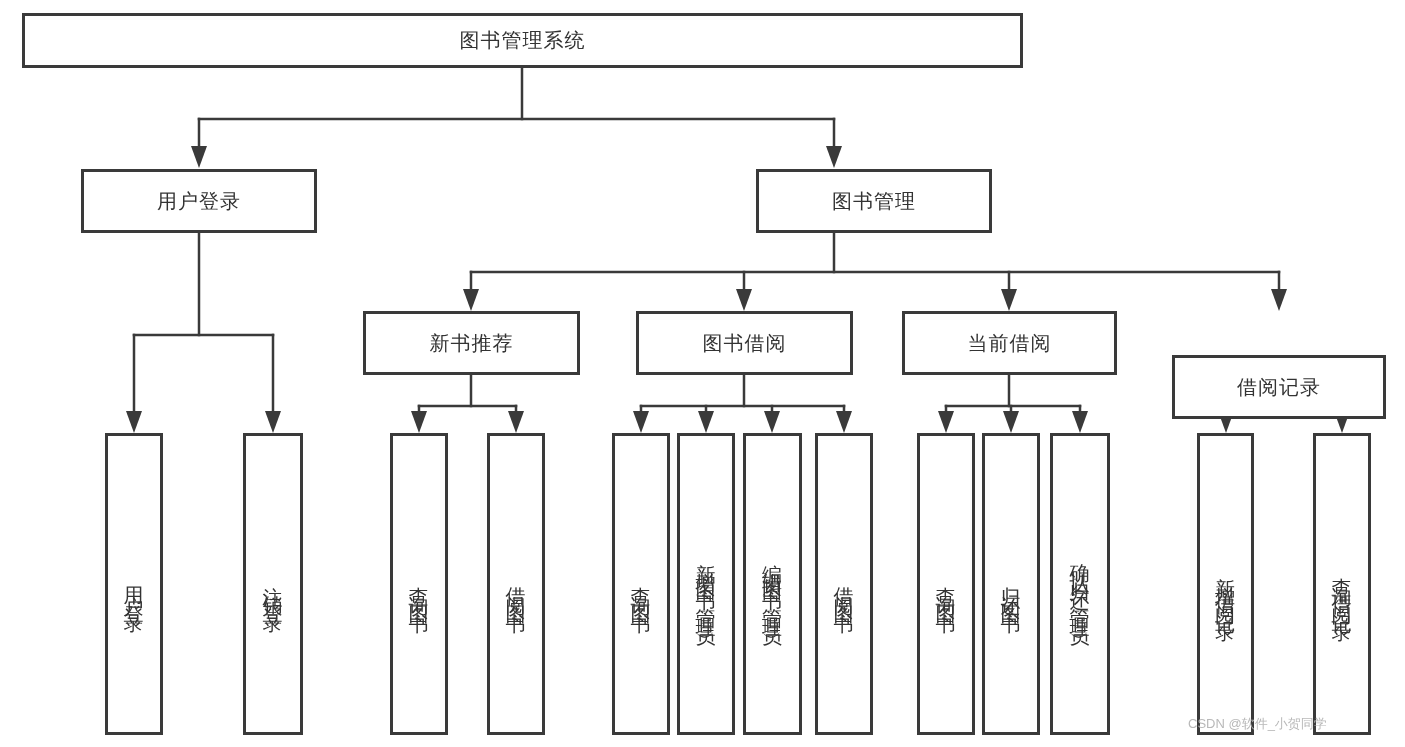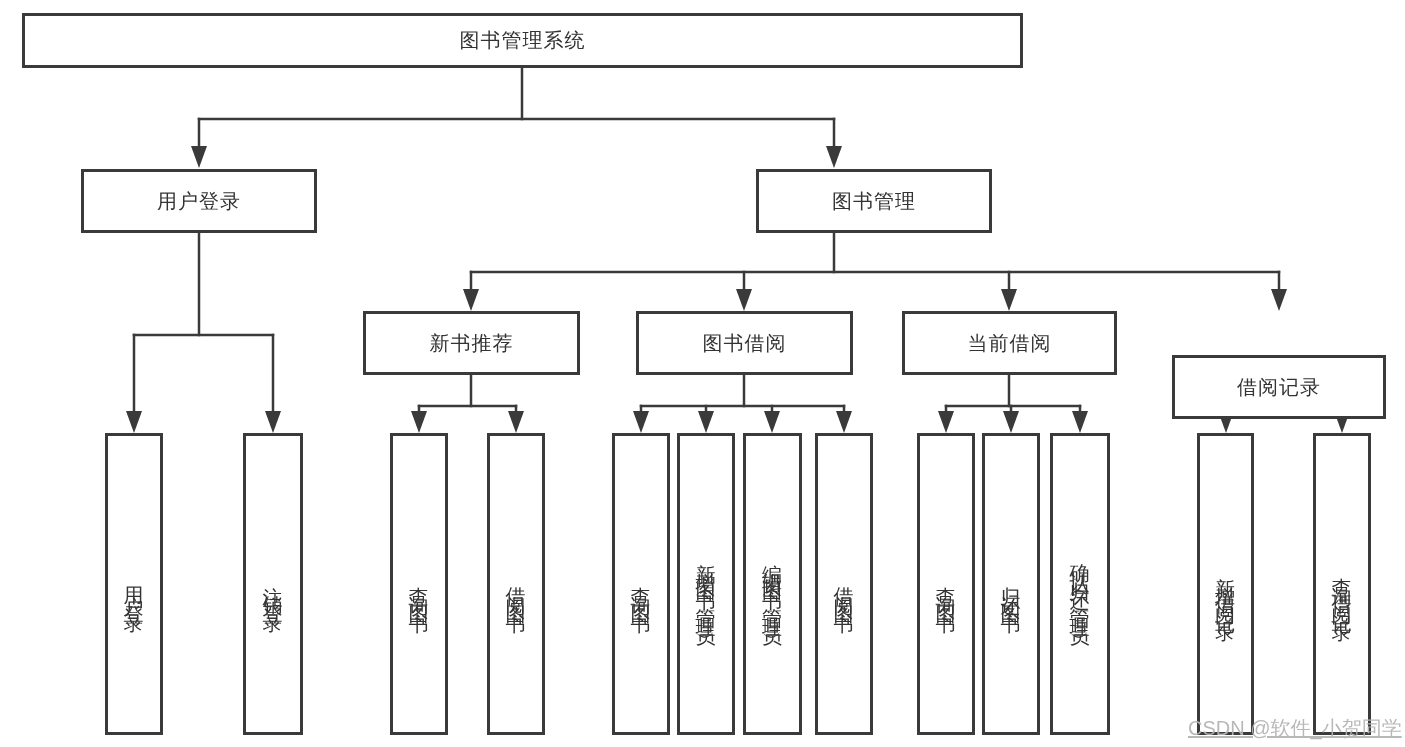--- a/index.html
+++ b/index.html
@@ -24,21 +24,21 @@
   }
   .hbox .lbl{font-size:20px;letter-spacing:1px;color:var(--text);white-space:nowrap;}
   .leaf .lbl{
     writing-mode:vertical-rl;text-orientation:mixed;
     font-size:20px;letter-spacing:9px;color:var(--text);line-height:1;
     padding-top:9px; 
     white-space:nowrap;
   }
   .watermark{
     position:absolute;left:1188px;top:715px;width:215px;
-    font-size:20px;color:var(--watermark);white-space:nowrap;z-index:5;opacity:.95;text-decoration:underline;
+    font-size:13px;color:var(--watermark);white-space:nowrap;z-index:5;opacity:.95;
   }
 </style>
 </head>
 <body>
 
 <div class="stage">
 
   <svg class="connectors" viewBox="0 0 1405 747" aria-hidden="true">
 
     <g>

